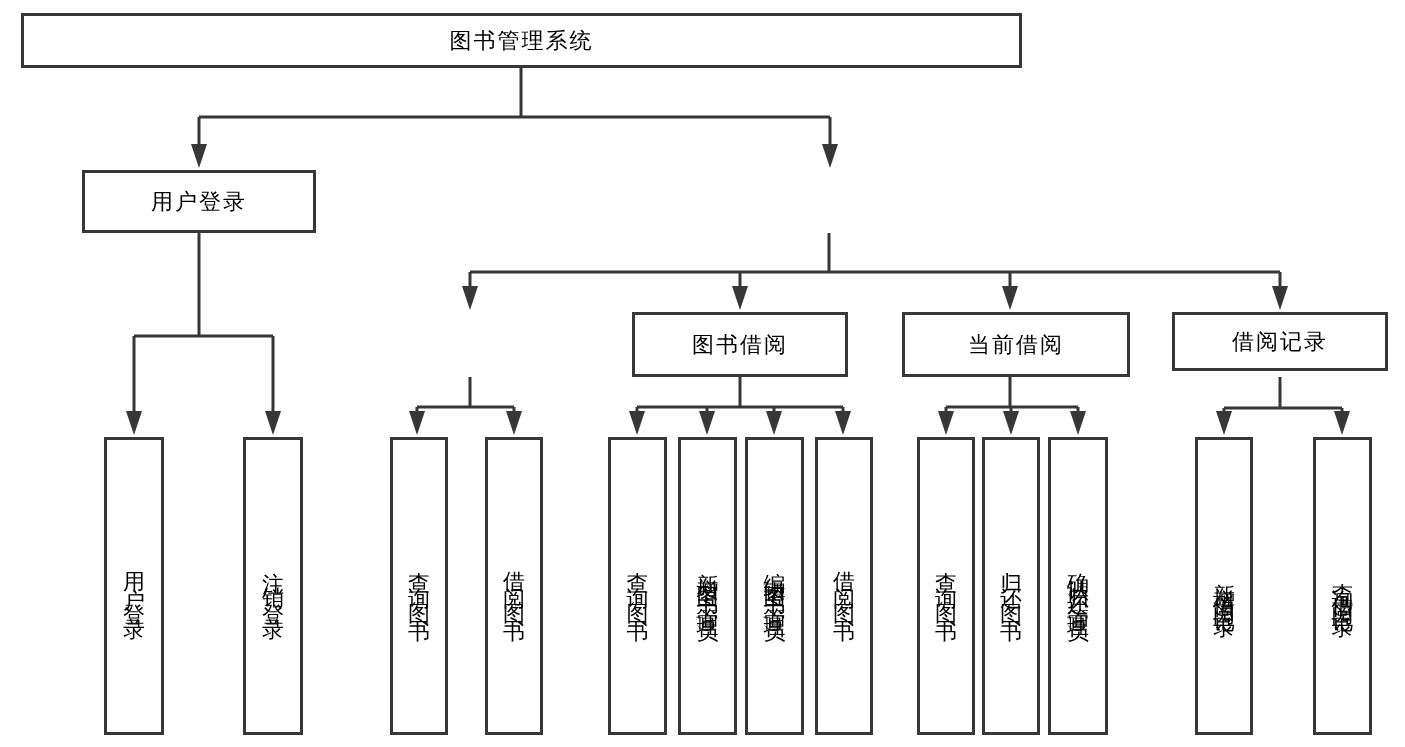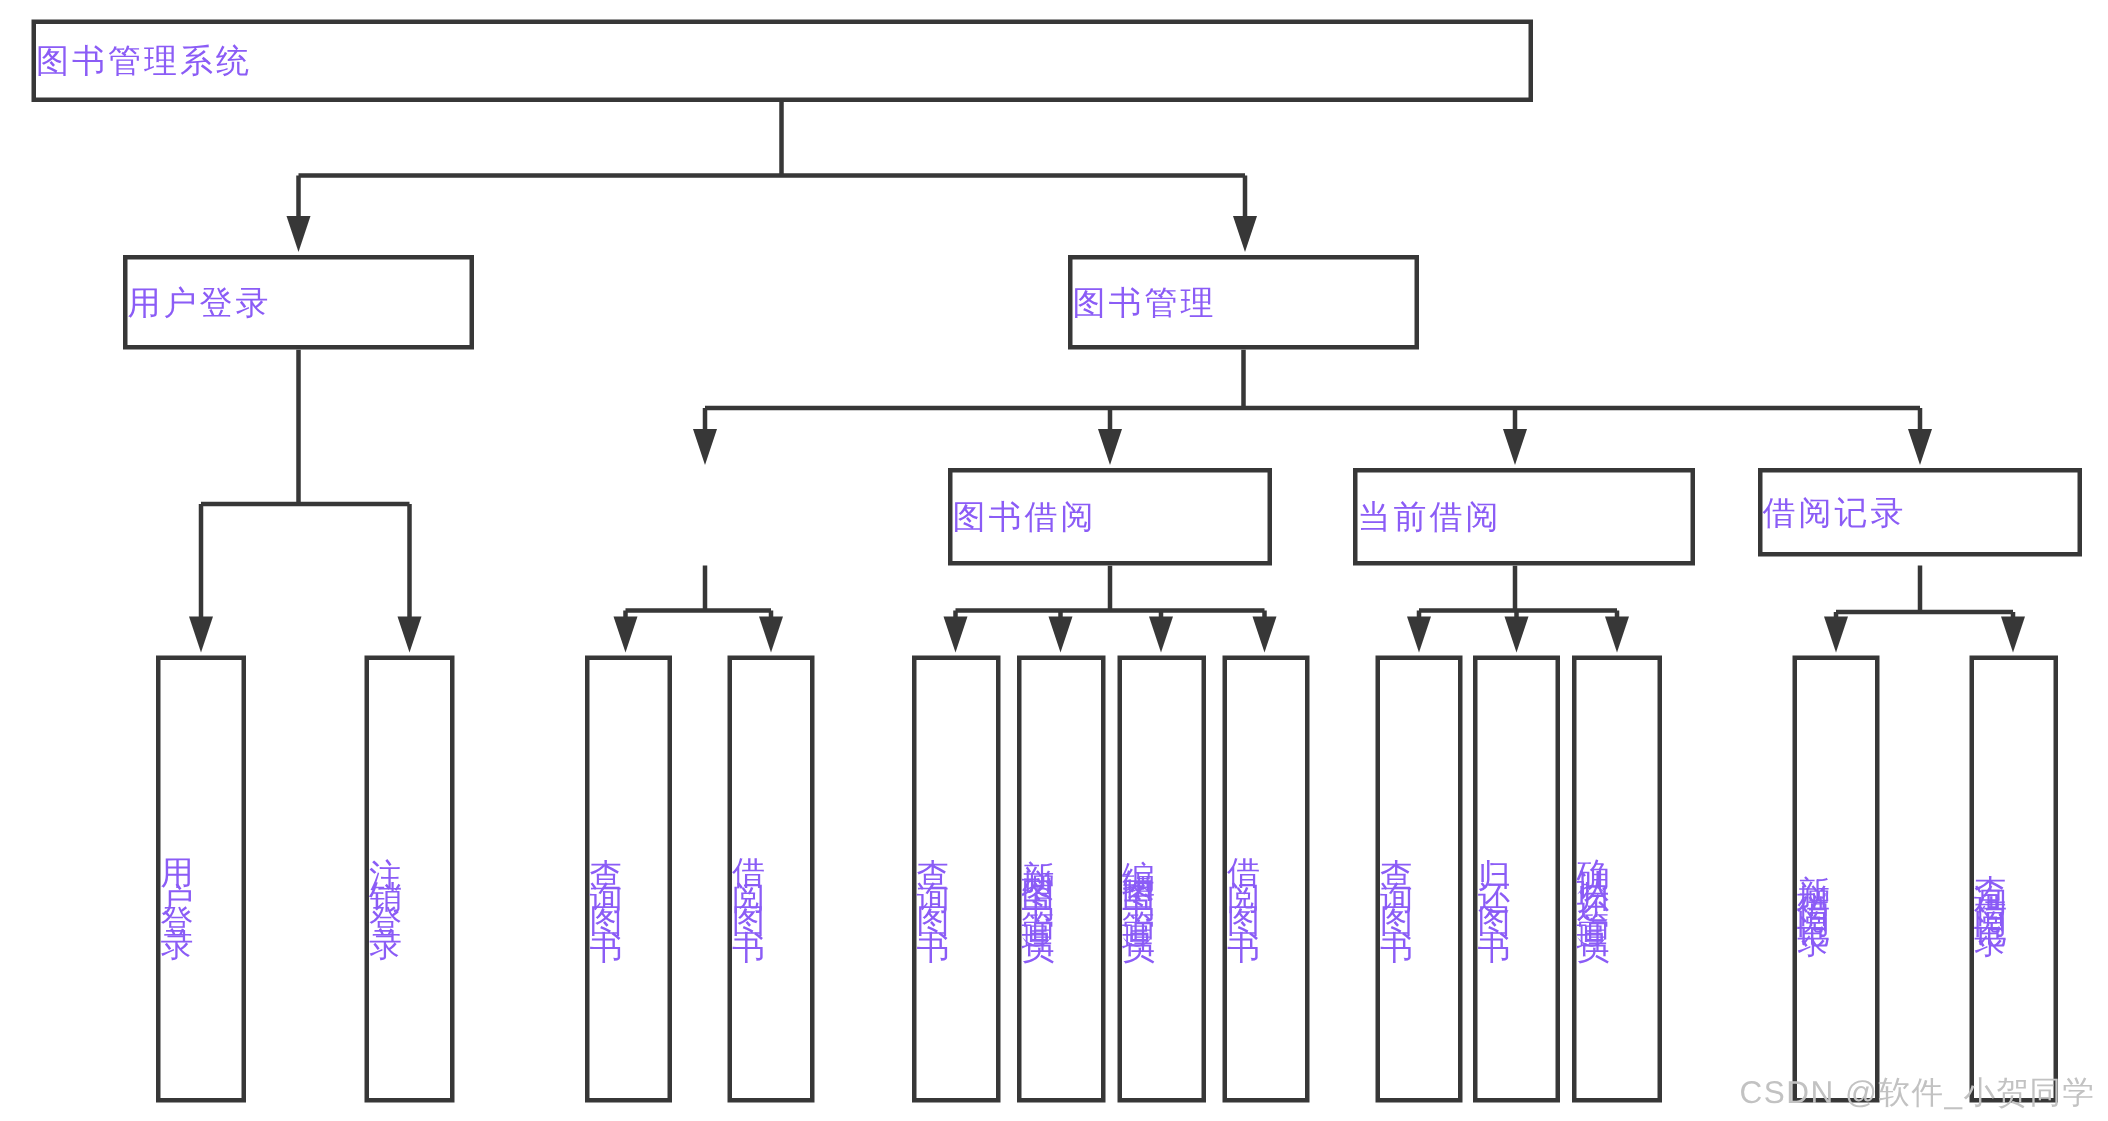--- a/index.html
+++ b/index.html
@@ -3,22 +3,22 @@
 <meta charset="utf-8">
 <style>
   html,body{margin:0;padding:0;background:#ffffff;}
   .stage{
     position:relative;width:1405px;height:747px;background:#ffffff;
     font-family:"Liberation Sans","DejaVu Sans",sans-serif;overflow:hidden;
   }
   svg.wires{position:absolute;left:0;top:0;z-index:0;}
   .box{
     position:absolute;box-sizing:border-box;background:#ffffff;
-    border:3px solid #373737;display:flex;align-items:center;
-    color:#8b5cf6;z-index:1;
+    border:3px solid #373737;display:flex;align-items:center;justify-content:center;
+    color:#000000;z-index:1;
   }
   .hlabel{font-size:22px;letter-spacing:2px;white-space:nowrap;}
   .vtext{
     writing-mode:vertical-lr;text-orientation:mixed;
     font-size:22px;line-height:1;letter-spacing:16px;
   }
   .vtext.long{letter-spacing:7px;}
   .watermark{
     position:absolute;right:8px;top:714px;z-index:2;
     color:#c2c2c2;font-size:21px;white-space:nowrap;letter-spacing:1px;
@@ -69,23 +69,20 @@
     </g>
   </svg>
 
   <div class="box" style="left:21px;top:13px;width:1001px;height:55px">
     <span class="hlabel">图书管理系统</span>
   </div>
 
   <div class="box" style="left:82px;top:170px;width:234px;height:63px">
     <span class="hlabel">用户登录</span>
   </div>
-  <div class="box" style="left:712px;top:170px;width:234px;height:63px">
-    <span class="hlabel">图书管理</span>
-  </div>
 
   <div class="box" style="left:632px;top:312px;width:216px;height:65px">
     <span class="hlabel">图书借阅</span>
   </div>
   <div class="box" style="left:902px;top:312px;width:228px;height:65px">
     <span class="hlabel">当前借阅</span>
   </div>
   <div class="box" style="left:1172px;top:312px;width:216px;height:59px">
     <span class="hlabel">借阅记录</span>
   </div>
@@ -127,15 +124,14 @@
     <span class="vtext long">确认归还（管理员）</span>
   </div>
 
   <div class="box" style="left:1195px;top:437px;width:58px;height:298px">
     <span class="vtext long">新增借阅记录</span>
   </div>
   <div class="box" style="left:1313px;top:437px;width:59px;height:298px">
     <span class="vtext long">查询借阅记录</span>
   </div>
 
-  <div class="watermark">CSDN @软件_小贺同学</div>
 
 </div>
 
 </body></html>

